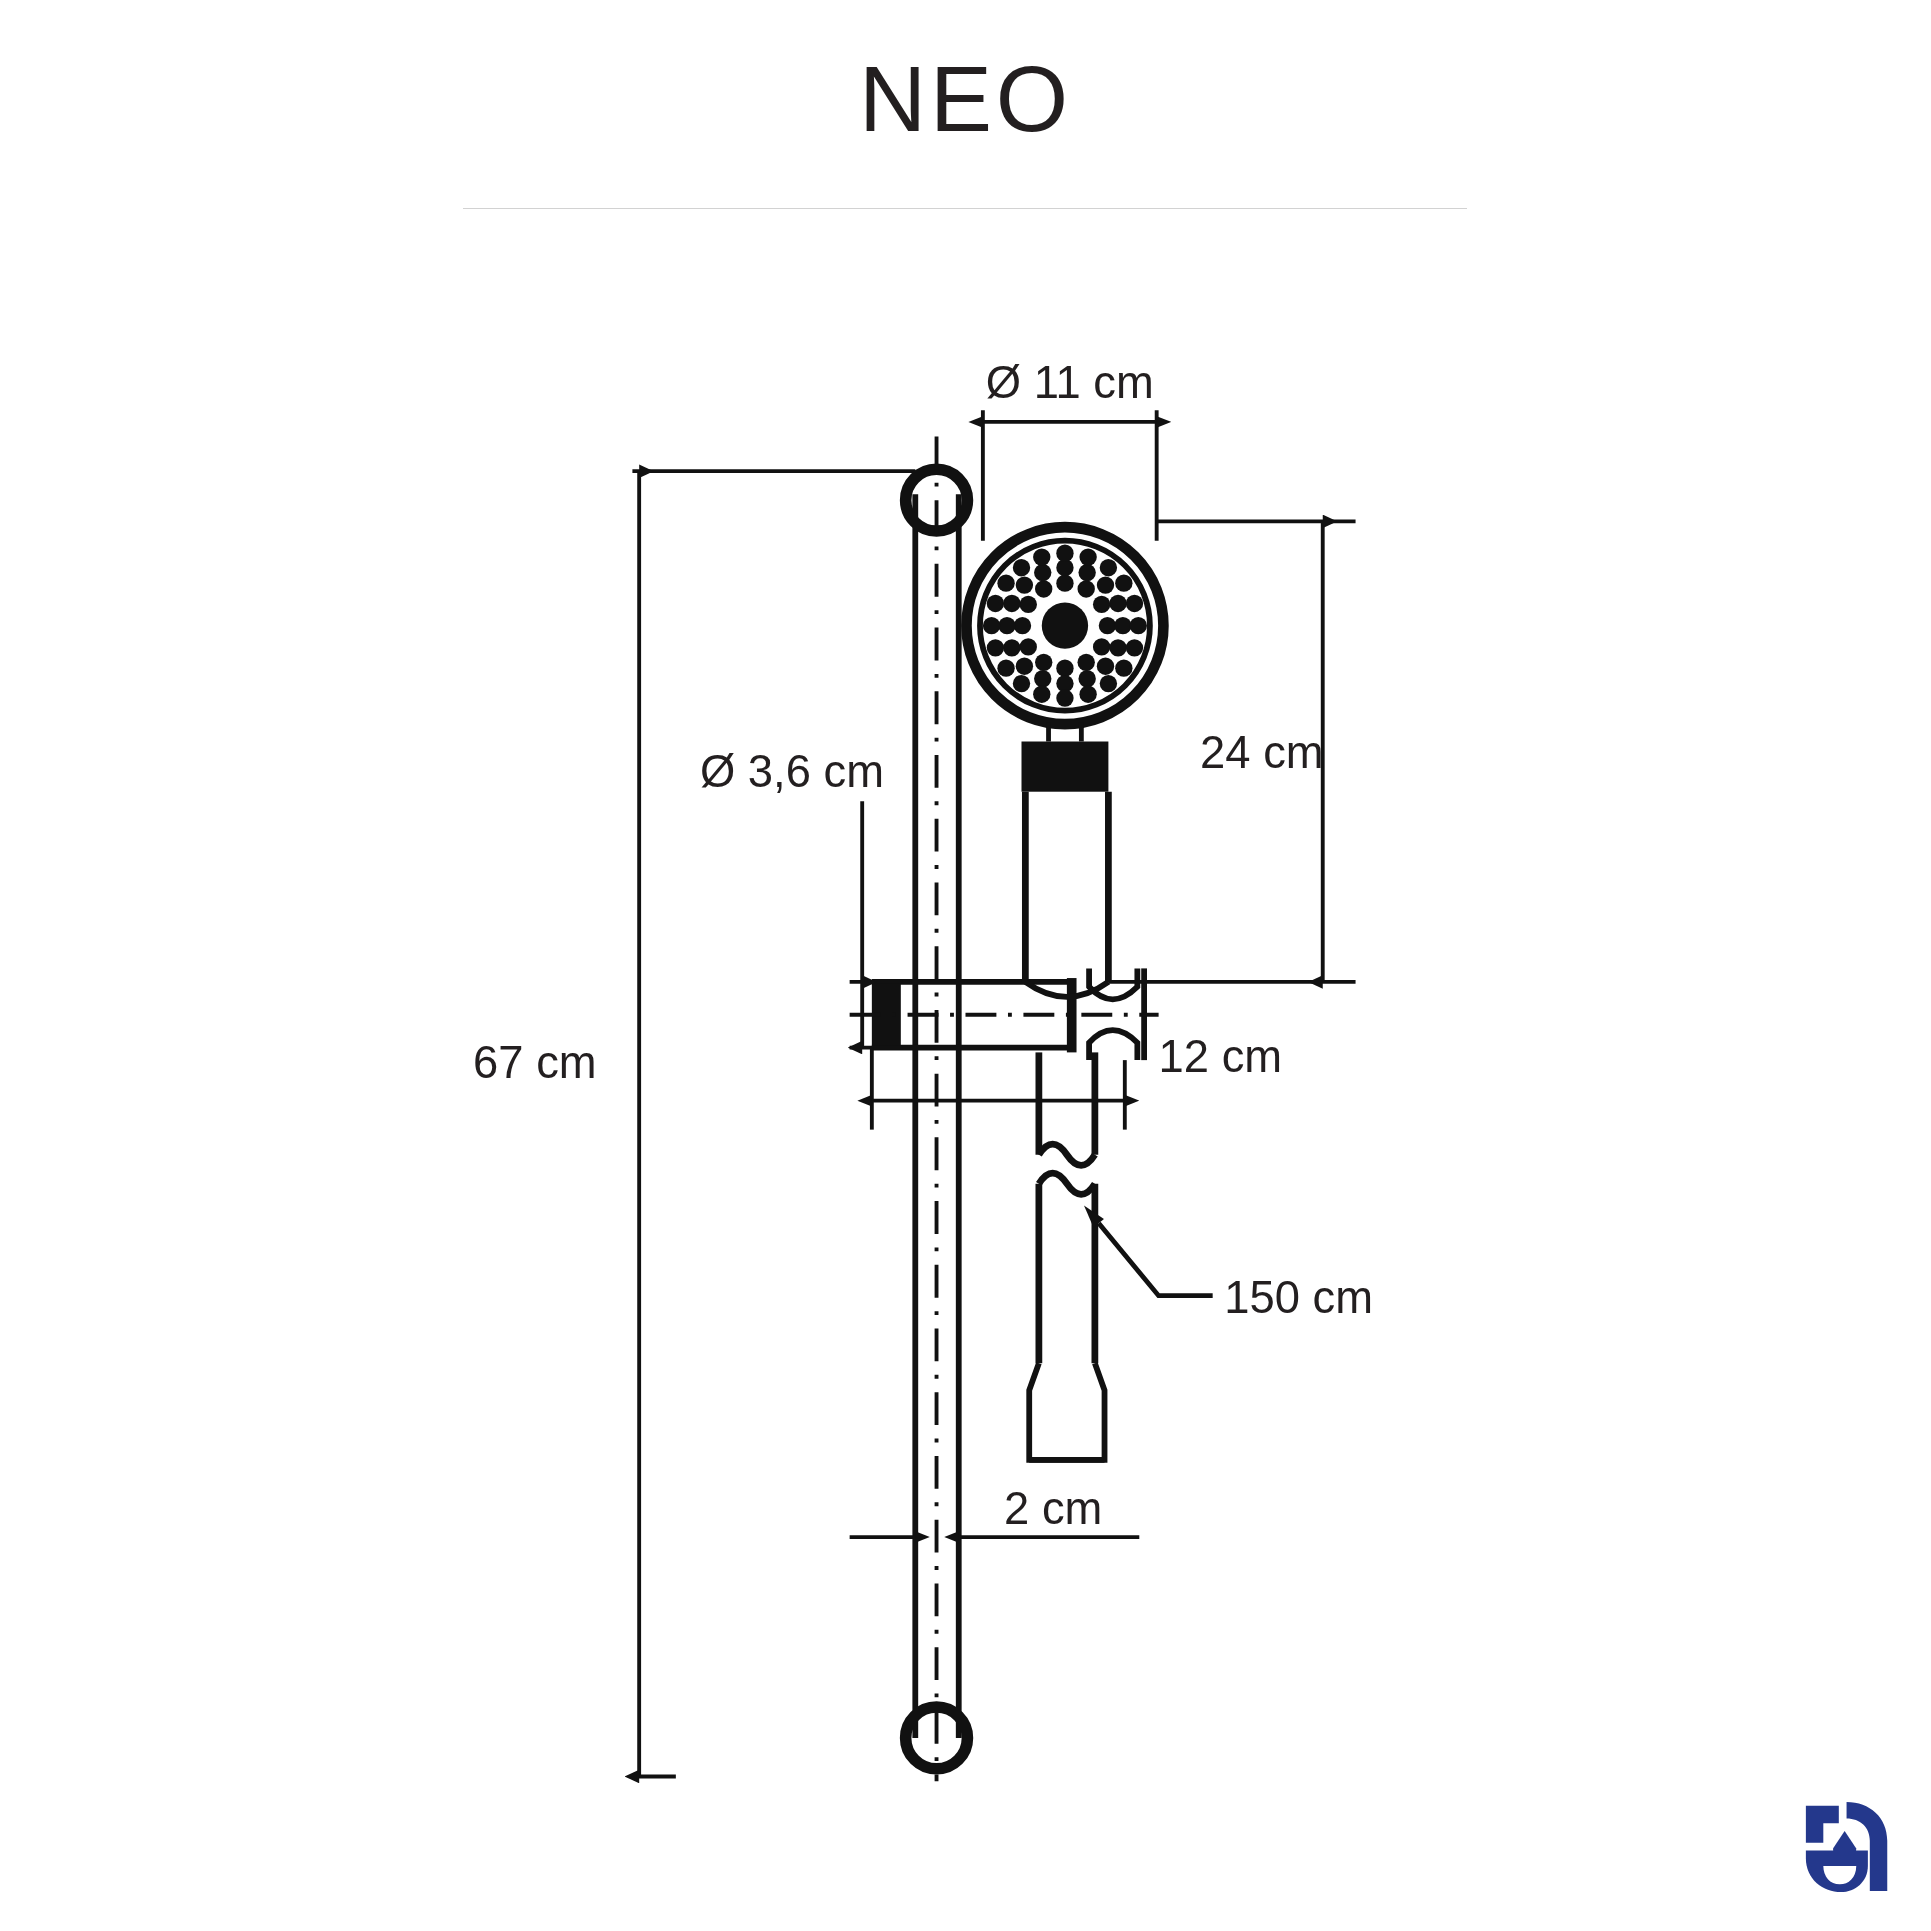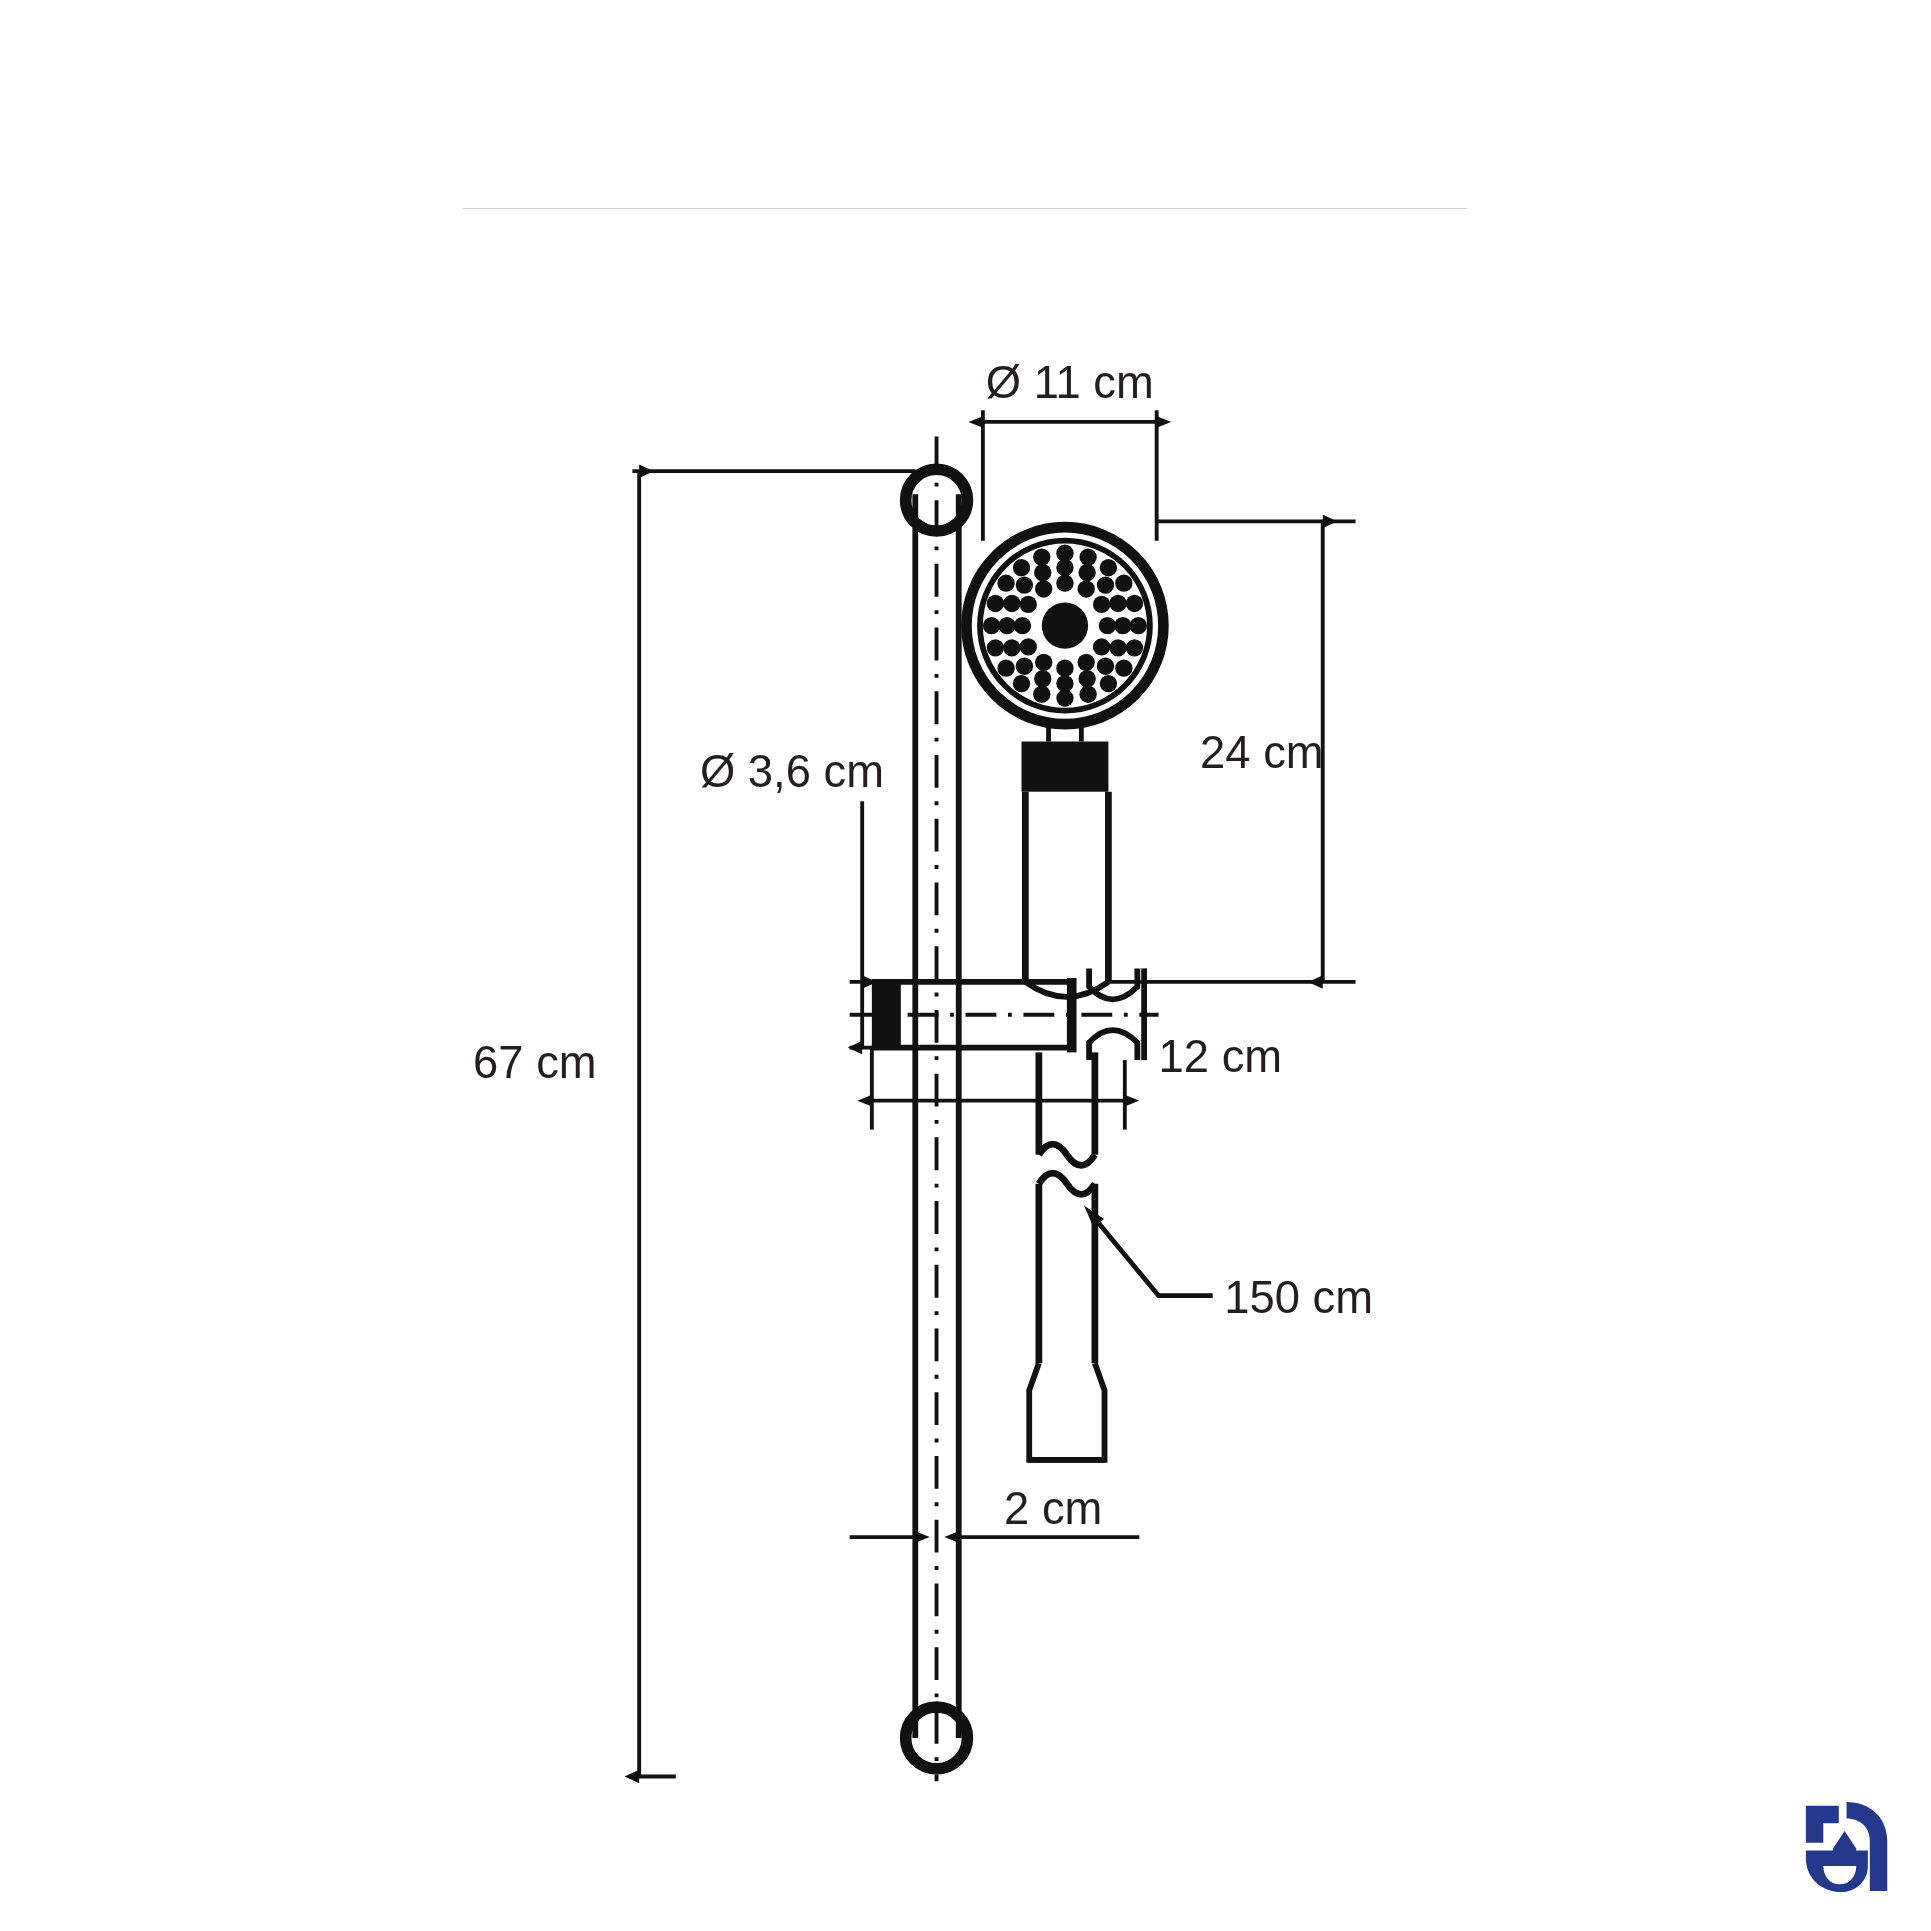--- a/index.html
+++ b/index.html
@@ -53,20 +53,21 @@
     font-family: "Liberation Sans", sans-serif;
     font-size: 47px;
     fill: #231f20;
   }
 </style>
 </head>
 <body>
 
 <div id="sheet">
 
+  <div class="title">NEO</div>
   <div class="title-rule"></div>
 
   <svg width="1931" height="1931" viewBox="0 0 2000 2000">
 
     <defs>
       <marker id="arrL" markerWidth="16" markerHeight="12" refX="15" refY="6" orient="auto" markerUnits="userSpaceOnUse">
         <path d="M15,0 L15,12 L0,6 z" fill="#111111"></path>
       </marker>
       <marker id="arrR" markerWidth="16" markerHeight="12" refX="1" refY="6" orient="auto" markerUnits="userSpaceOnUse">
         <path d="M1,0 L1,12 L16,6 z" fill="#111111"></path>

